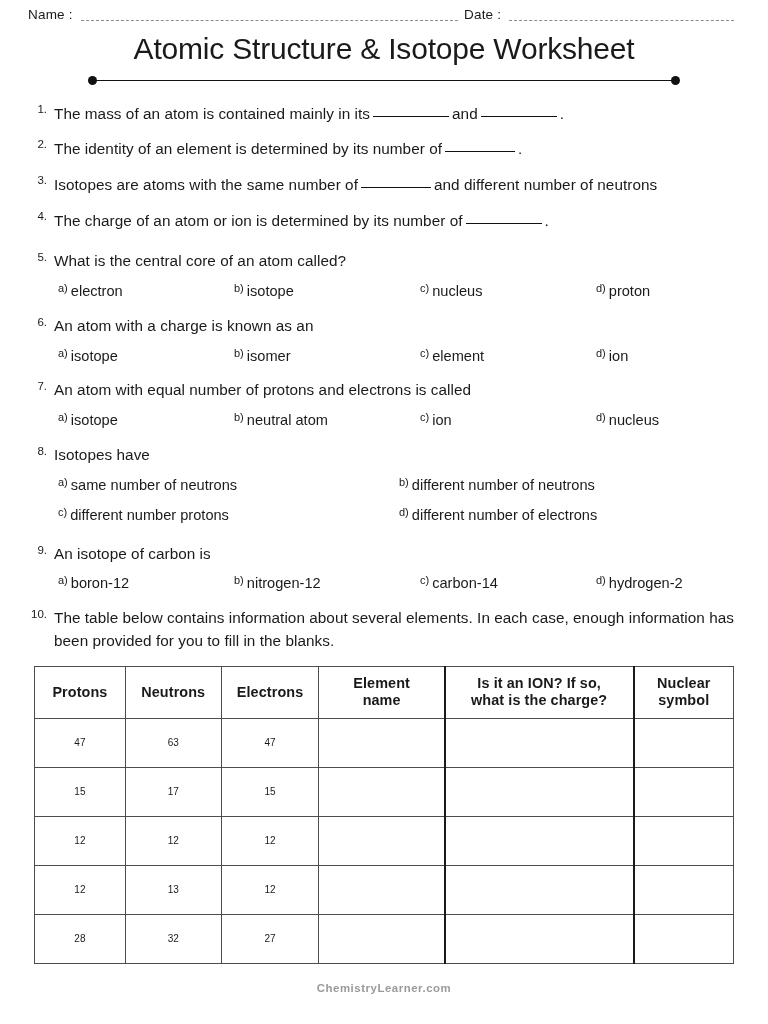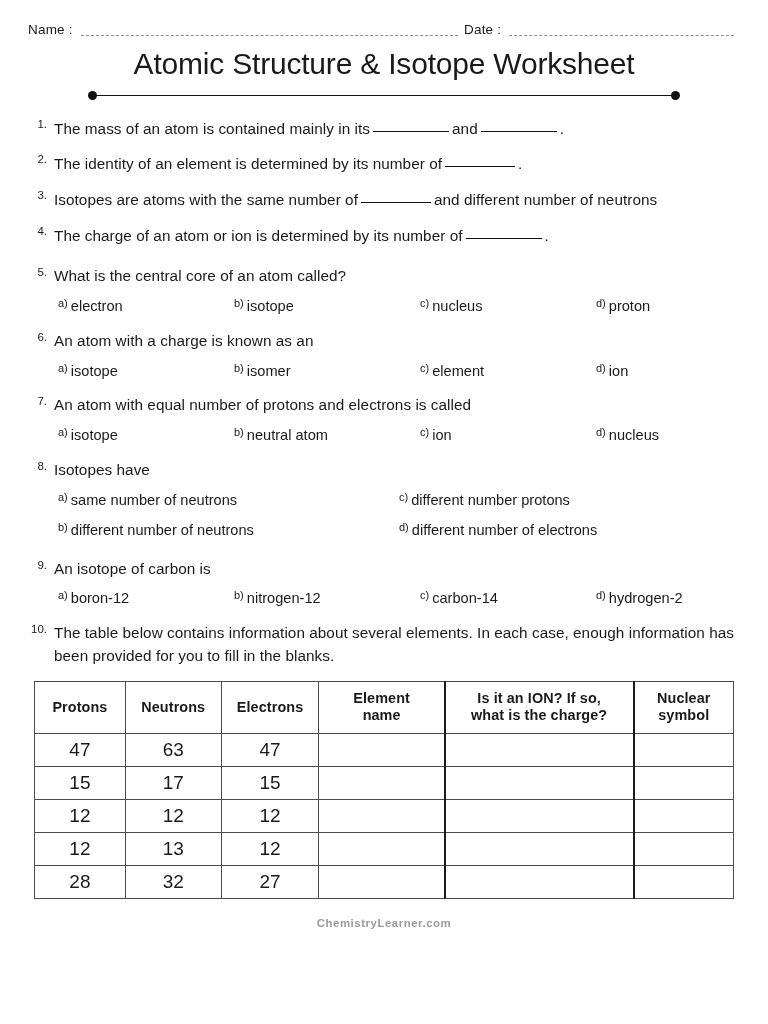--- a/index.html
+++ b/index.html
@@ -20,21 +20,21 @@
     width: 768px;
     height: 1024px;
     box-sizing: border-box;
     padding: 0 28px;
   }
 
   
   .idline {
     display: flex;
     align-items: flex-end;
-    padding-top: 22px;
+    padding-top: 7px;
     font-size: 13.5px;
     letter-spacing: .2px;
   }
   .idline .lbl { white-space: nowrap; padding-bottom: 2px; }
   .idline .dashfill {
     flex: 1 1 auto;
     border-bottom: 1.6px dashed #8c8c8c;
     margin: 0 6px 3px 8px;
     height: 10px;
   }
@@ -141,23 +141,23 @@
     vertical-align: middle;
   }
   table.info th {
     font-size: 14.4px;
     font-weight: 700;
     padding: 8px 2px;
     line-height: 1.22;
     letter-spacing: .1px;
   }
   table.info td {
-    font-size: 19px;
+    font-size: 10px;
     height: 32px;
-    padding: 0;
+    padding: 8px;
   }
   table.info th.em, table.info td.em {
     border-left-width: 2.4px;
     border-right-width: 2.4px;
     border-left-color: #1a1a1a;
     border-right-color: #1a1a1a;
   }
   col.c1 { width: 13.0%; }
   col.c2 { width: 13.7%; }
   col.c3 { width: 14.0%; }
@@ -268,22 +268,22 @@
         </div>
       </div>
     </div>
 
     <div class="q spaced">
       <div class="qnum">8.</div>
       <div class="qbody">
         <div class="qtext">Isotopes have</div>
         <div class="opts cols2">
           <div class="opt"><span class="olet">a)</span><span>same number of neutrons</span></div>
+          <div class="opt"><span class="olet">b)</span><span>different number of neutrons</span></div>
           <div class="opt"><span class="olet">c)</span><span>different number protons</span></div>
-          <div class="opt"><span class="olet">b)</span><span>different number of neutrons</span></div>
           <div class="opt"><span class="olet">d)</span><span>different number of electrons</span></div>
         </div>
       </div>
     </div>
 
     <div class="q spaced">
       <div class="qnum">9.</div>
       <div class="qbody">
         <div class="qtext">An isotope of carbon is</div>
         <div class="opts cols4">

